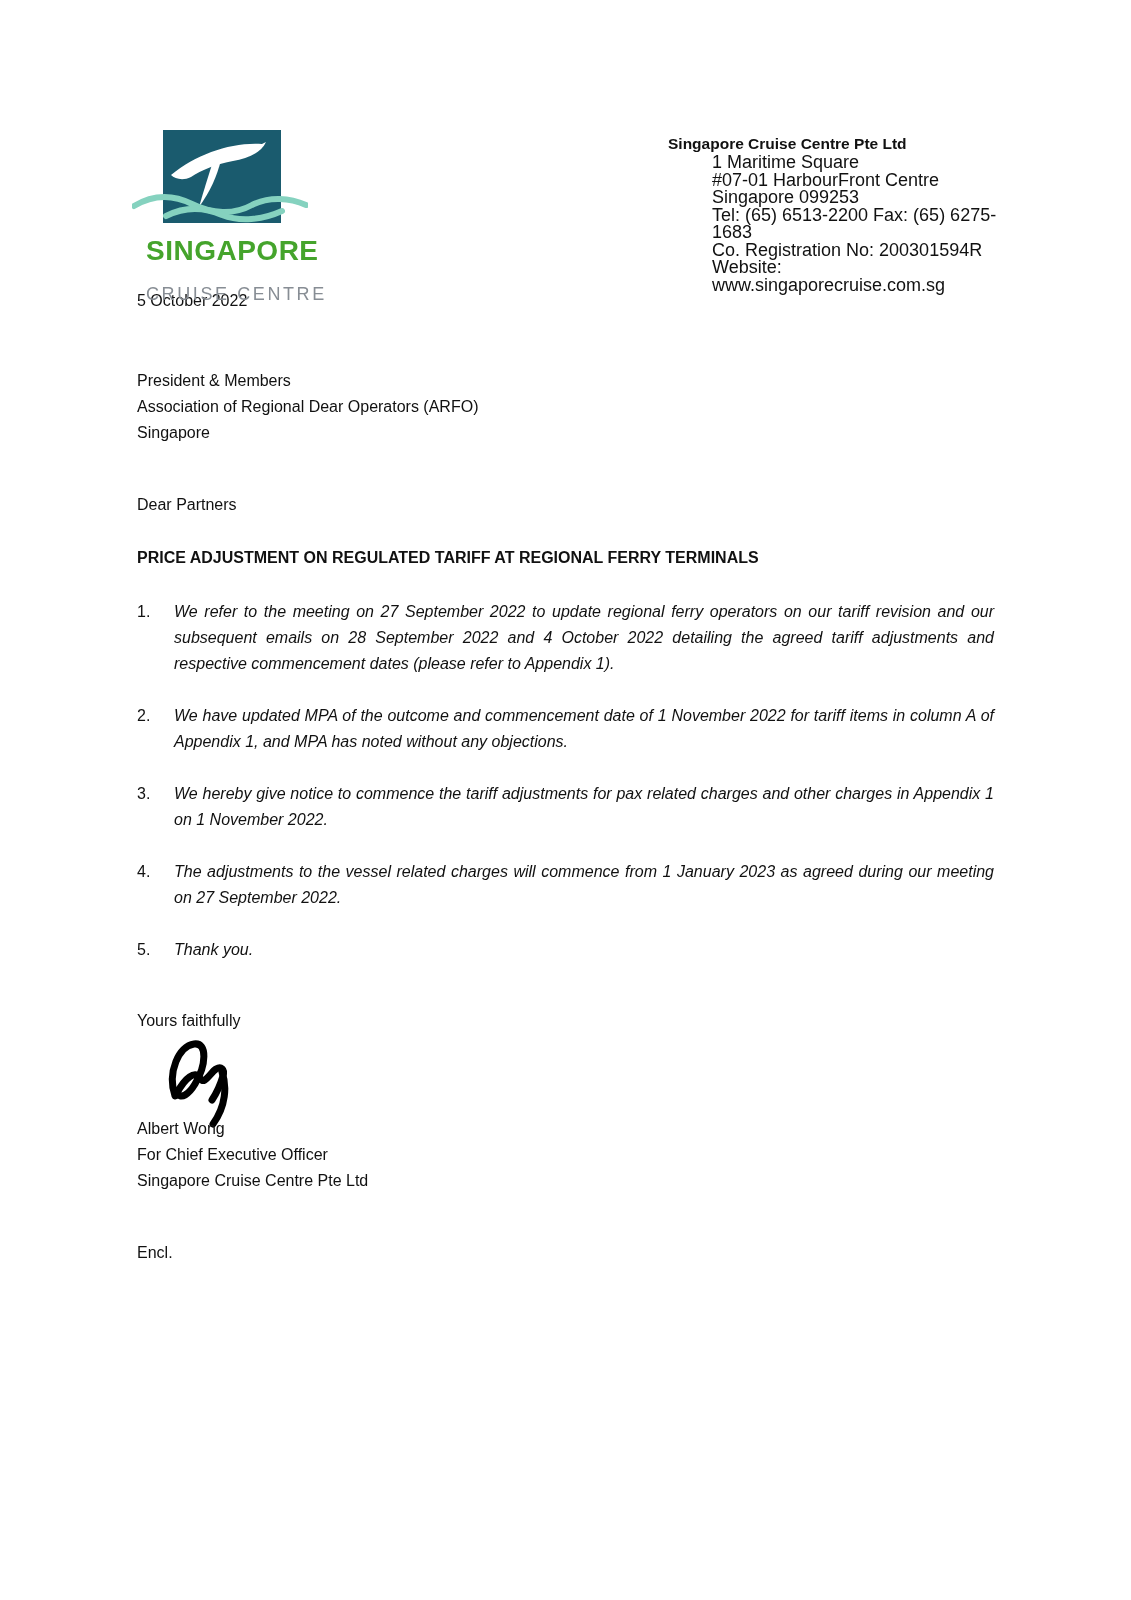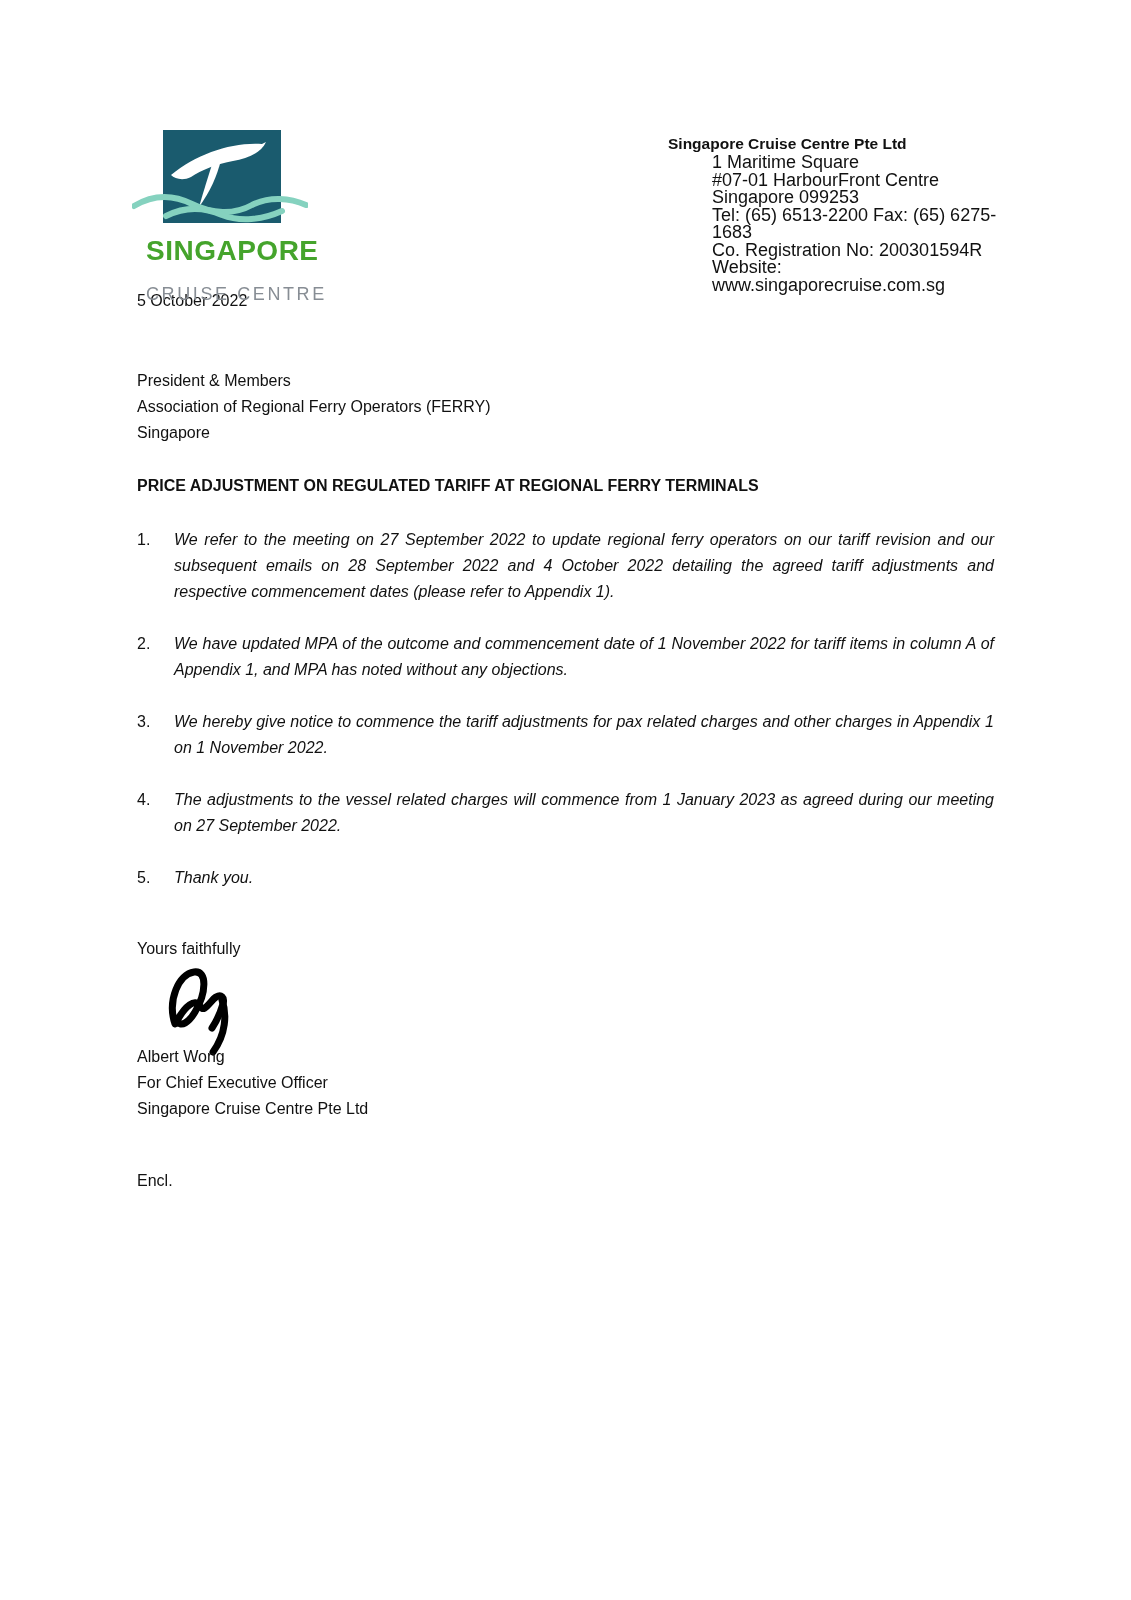--- a/index.html
+++ b/index.html
@@ -99,24 +99,25 @@
       <div class="lh-line">Tel: (65) 6513-2200 Fax: (65) 6275-1683</div>
       <div class="lh-line">Co. Registration No: 200301594R</div>
       <div class="lh-line">Website: www.singaporecruise.com.sg</div>
     </div>
   </div>
 
   <div class="body-text date">5 October 2022</div>
 
   <div class="body-text recipient">
     <div>President &amp; Members</div>
-    <div>Association of Regional Ferry Operators (FERRY)</div>
+    <div>Association of Regional Dear Operators (ARFO)</div>
     <div>Singapore</div>
   </div>
 
+  <div class="body-text salutation">Dear Partners</div>
 
   <div class="body-text subject">PRICE ADJUSTMENT ON REGULATED TARIFF AT REGIONAL FERRY TERMINALS</div>
 
   <div class="body-text num-list">
     <div class="num-item">
       <span class="num">1.</span>
       <span class="txt">We refer to the meeting on 27 September 2022 to update regional ferry operators on our tariff revision and our subsequent emails on 28 September 2022 and 4 October 2022 detailing the agreed tariff adjustments and respective commencement dates (please refer to Appendix 1).</span>
     </div>
     <div class="num-item">
       <span class="num">2.</span>

